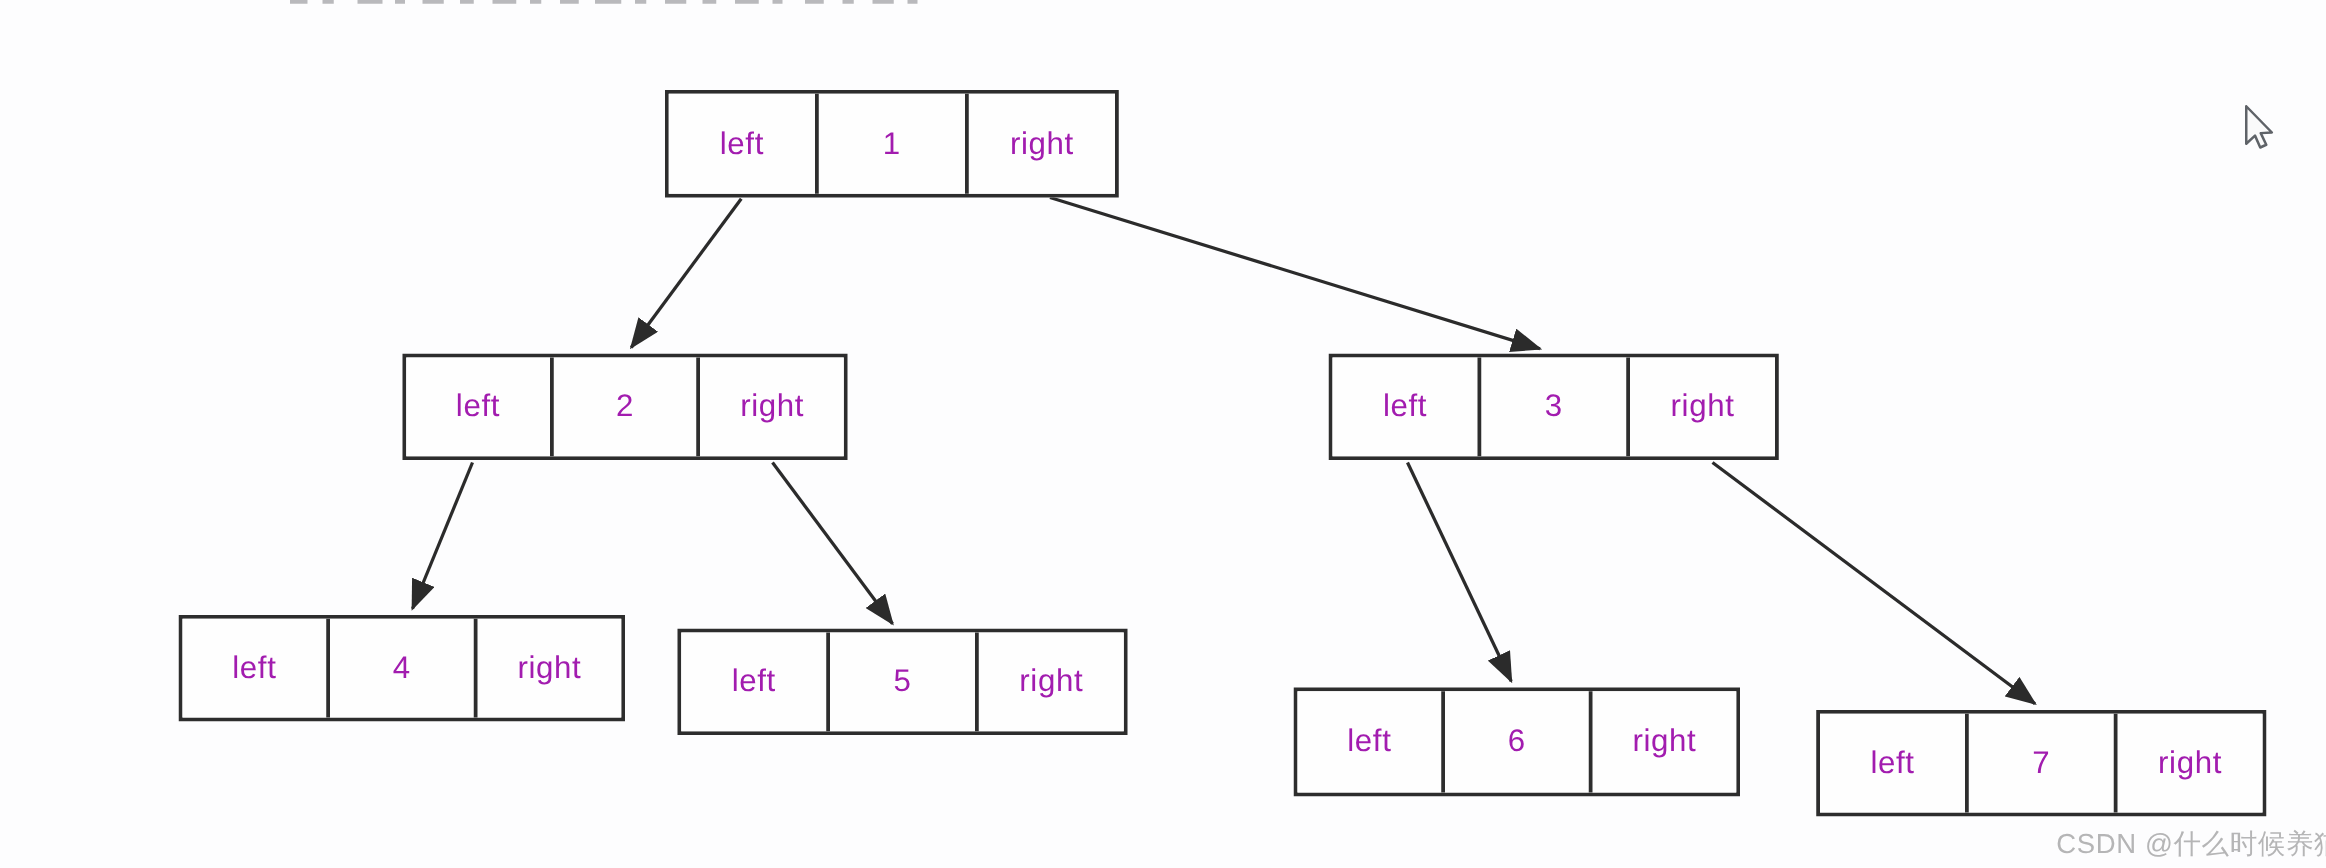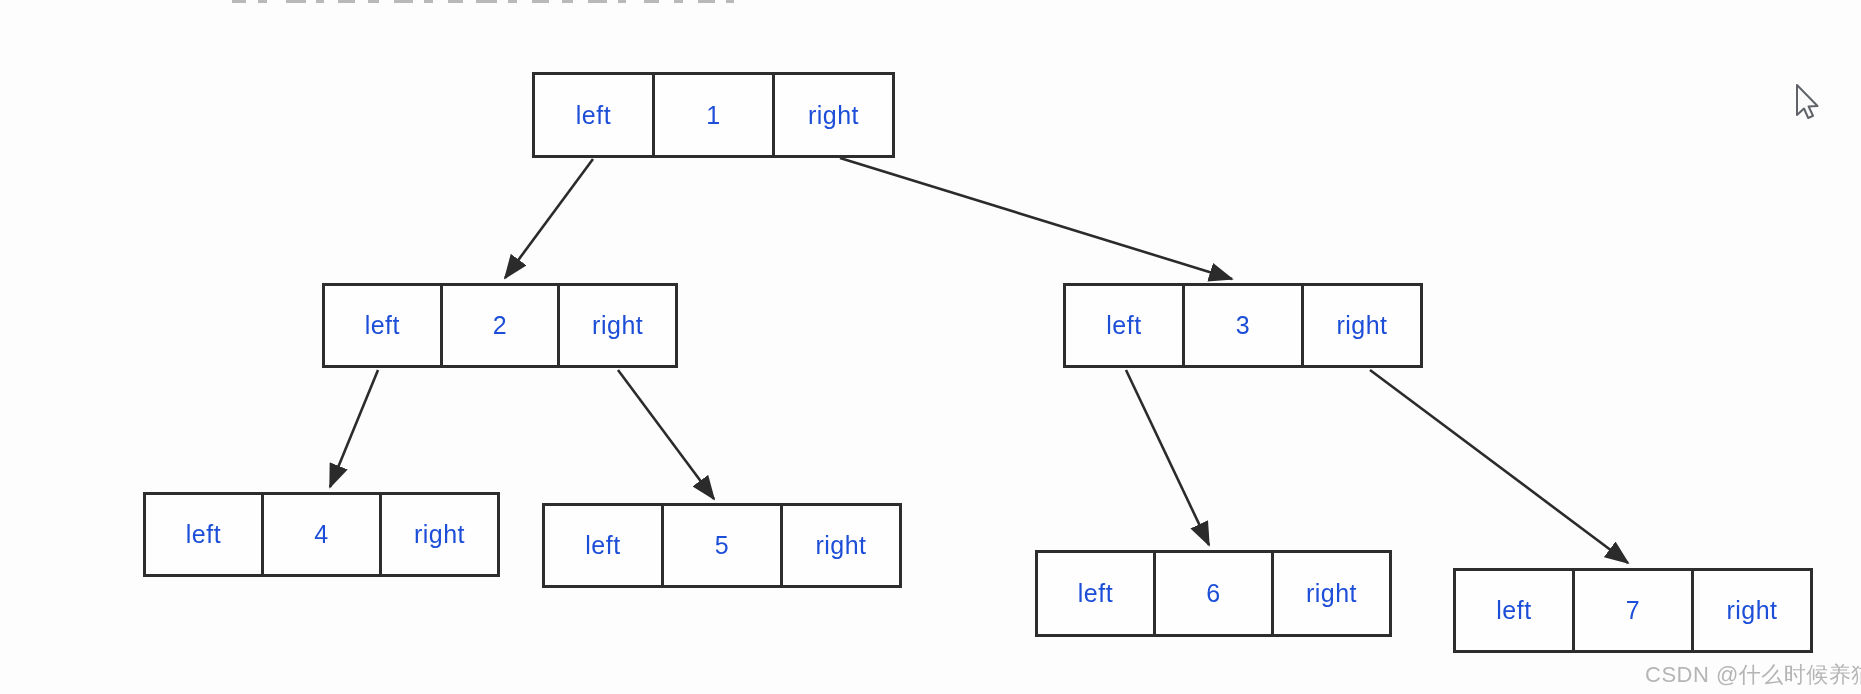--- a/index.html
+++ b/index.html
@@ -30,21 +30,21 @@
     background: #fefefe;
     border: 3px solid #2d2d2d;
   }
   .node .cell {
     flex: 1 1 0;
     display: flex;
     align-items: center;
     justify-content: center;
     box-sizing: border-box;
     font-size: 25px;
-    color: #1d4ed8;
+    color: #a21caf;
     letter-spacing: 0.5px;
     background: #fefefe;
   }
   .node .cell + .cell {
     border-left: 3px solid #2d2d2d;
   }
   .top-mark {
     position: absolute;
     top: 0;
     height: 3px;

